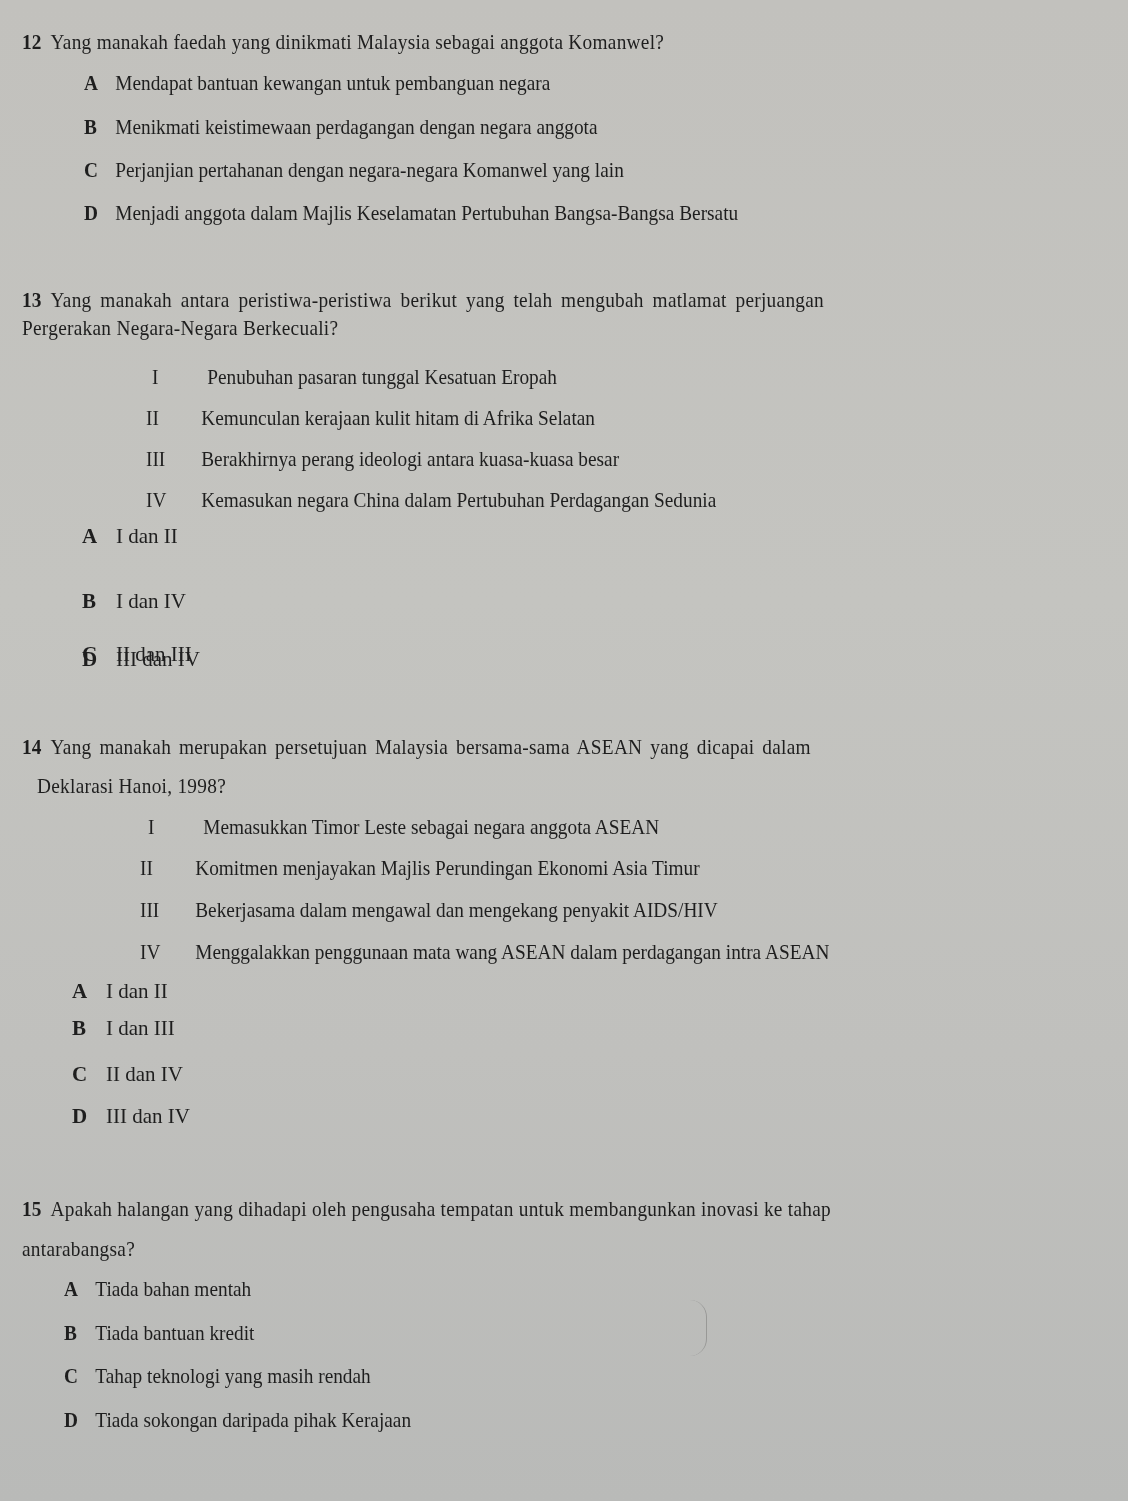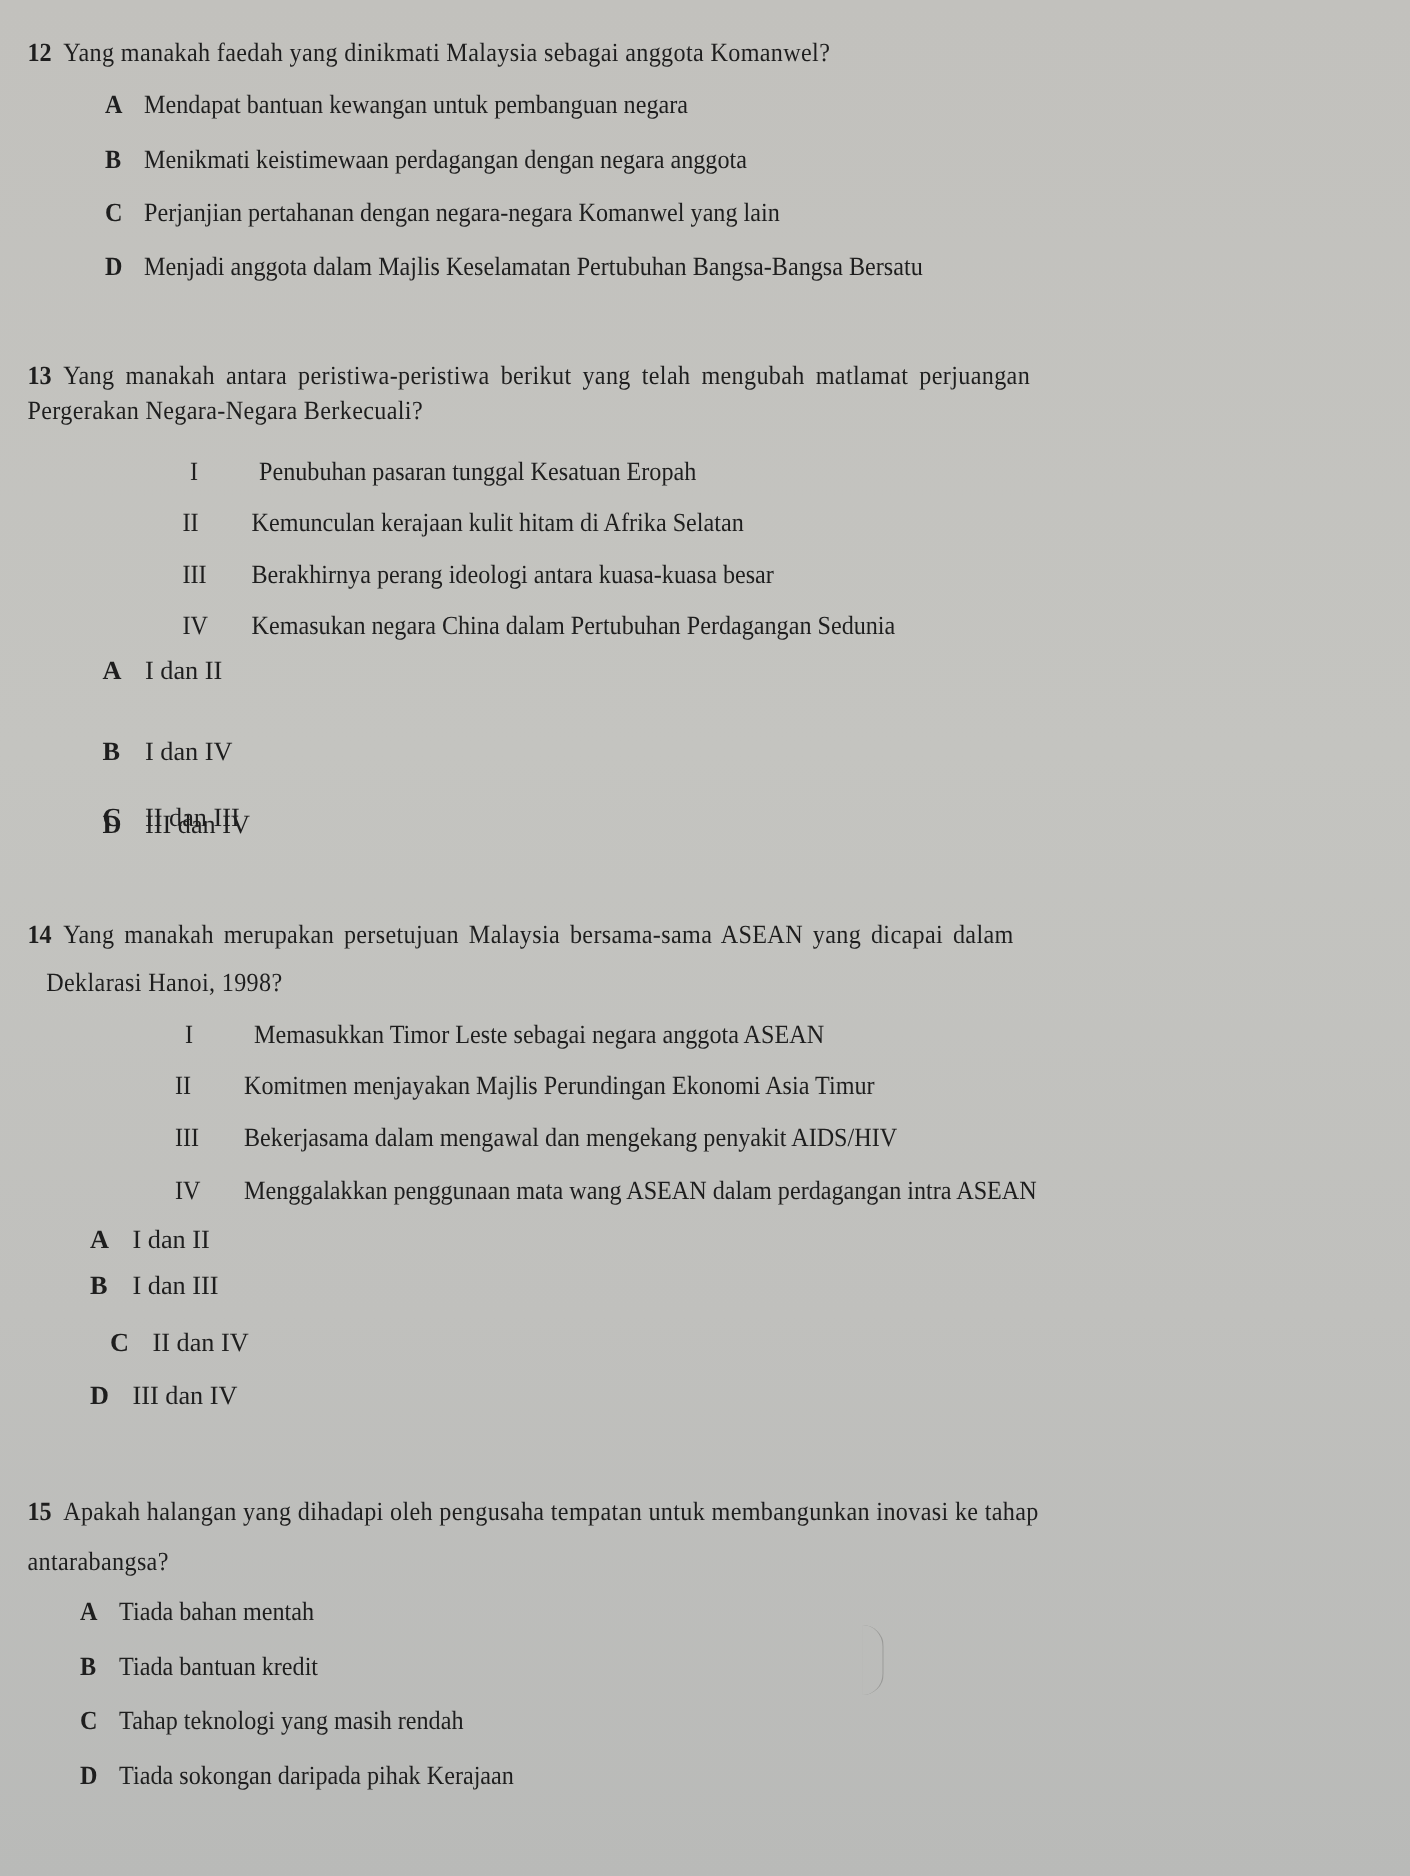--- a/index.html
+++ b/index.html
@@ -131,21 +131,21 @@
     </div>
     <div class="line condensed" style="left:140px; top:939px;">
       <span class="roman">IV</span><span>Menggalakkan penggunaan mata wang ASEAN dalam perdagangan intra ASEAN</span>
     </div>
     <div class="line" style="left:72px; top:978px;">
       <span class="opt-letter">A</span><span>I dan II</span>
     </div>
     <div class="line" style="left:72px; top:1015px;">
       <span class="opt-letter">B</span><span>I dan III</span>
     </div>
-    <div class="line" style="left:88px; top:1061px;">
+    <div class="line" style="left:72px; top:1061px;">
       <span class="opt-letter">C</span><span>II dan IV</span>
     </div>
     <div class="line" style="left:72px; top:1103px;">
       <span class="opt-letter">D</span><span>III dan IV</span>
     </div>
   </div>
 
   <div>
     <div class="line condensed" style="left:22px; top:1196px;">
       <span class="qnum">15</span><span class="stem">Apakah halangan yang dihadapi oleh pengusaha tempatan untuk membangunkan inovasi ke tahap</span>

